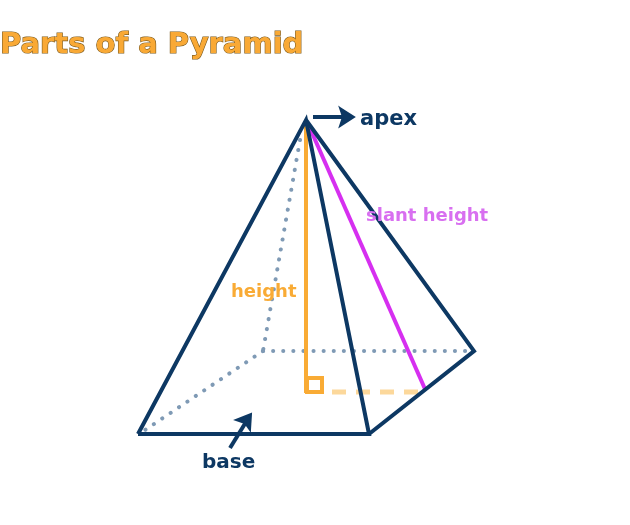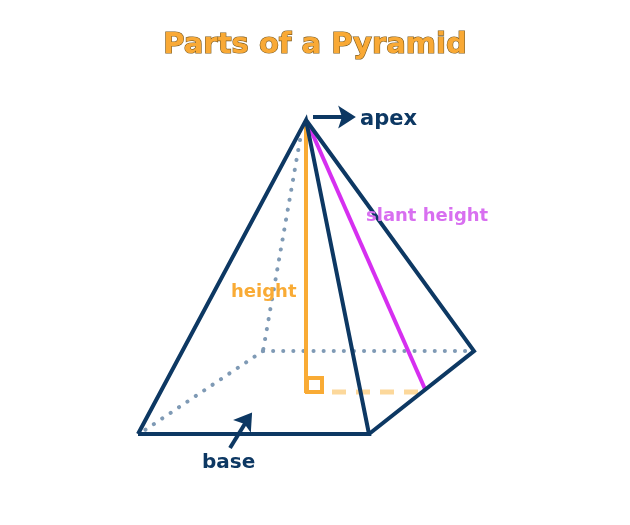--- a/index.html
+++ b/index.html
@@ -1,18 +1,18 @@
 <!DOCTYPE html>
 <html><head>
   <meta charset="utf-8">
   <style>
     html, body { margin: 0; padding: 0; background: #ffffff; }
     body { width: 630px; height: 525px; position: relative; overflow: hidden; font-family: "DejaVu Sans", sans-serif; }
     .title {
-      position: absolute; left: 0; top: 26px; width: 630px; text-align: center;
+      position: absolute; left: 0; top: 26px; width: 630px; 
       font-family: "DejaVu Sans", sans-serif; font-weight: bold; font-size: 29px;
       color: #f9a935; letter-spacing: 0px;
       -webkit-text-stroke: 1.2px #7a5a20;
       paint-order: stroke fill;
     }
     svg.diagram { position: absolute; left: 0; top: 0; }
     .lbl { font-family: "DejaVu Sans", sans-serif; font-weight: bold; }
   </style>
 </head>
 <body>

